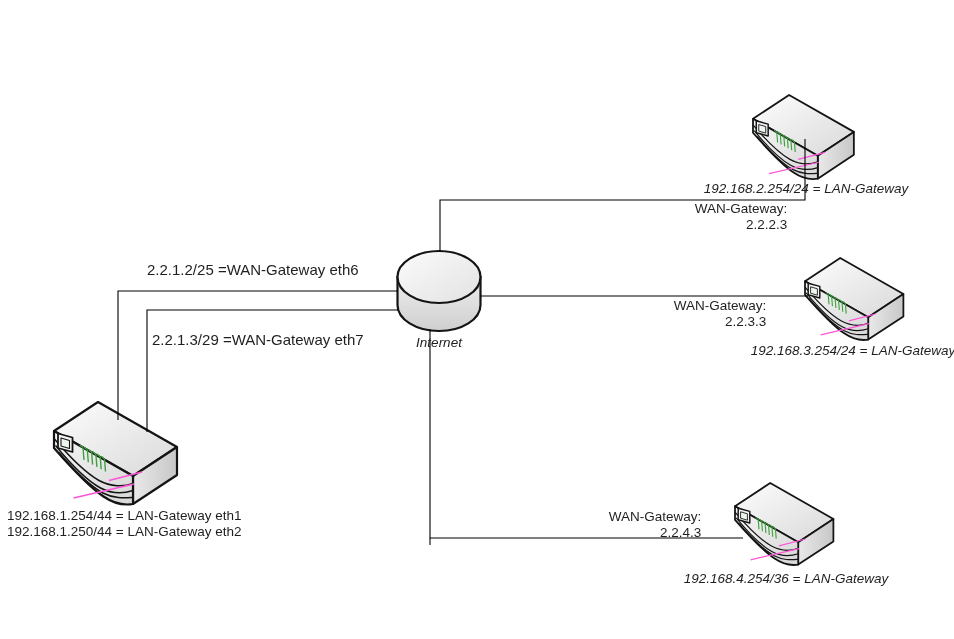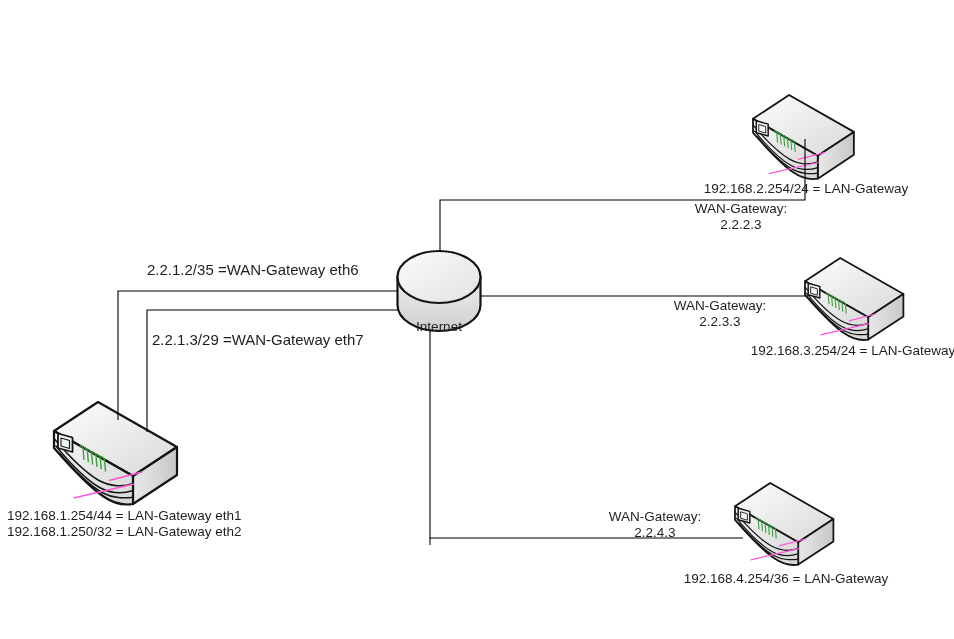--- a/index.html
+++ b/index.html
@@ -13,25 +13,25 @@
   }
   .canvas svg{position:absolute;left:0;top:0;}
   .lbl{
     position:absolute;
     white-space:nowrap;
     font-size:13.5px;
     line-height:16px;
     color:#1f1f1f;
   }
   .lbl.big{font-size:15px;line-height:18px;}
-  .lbl.c{transform:translateX(-50%);text-align:center;}
+  .lbl.c{transform:translateX(-50%);text-align:center;font-style:italic;}
   .wanblk{
     position:absolute;
     transform:translateX(-50%);
-    text-align:center;
+    text-align:right;
     font-size:13.5px;
     line-height:16px;
     white-space:nowrap;
   }
   .twoline div{white-space:nowrap;}
 </style>
 </head>
 <body>
 
 <div class="canvas">
@@ -104,29 +104,29 @@
     <g stroke="#000000" stroke-width="1.1" fill="none">
       <polyline points="398,291 118,291 118,420"></polyline>
       <polyline points="398,310 147,310 147,432"></polyline>
       <polyline points="440,252 440,200 805,200 805,139"></polyline>
       <line x1="480" y1="296" x2="808" y2="296"></line>
       <polyline points="430,329 430,538 743,538"></polyline>
       <line x1="430" y1="538" x2="430" y2="545"></line>
     </g>
   </svg>
 
-  <div class="lbl big" style="left:147px;top:261px">2.2.1.2/35 =WAN-Gateway eth6</div>
+  <div class="lbl big" style="left:147px;top:261px">2.2.1.2/25 =WAN-Gateway eth6</div>
 
   <div class="lbl big" style="left:152px;top:331px">2.2.1.3/29 =WAN-Gateway eth7</div>
 
-  <div class="lbl c" style="left:439px;top:319px">Internet</div>
+  <div class="lbl c" style="left:439px;top:335px">Internet</div>
 
   <div class="lbl twoline" style="left:7px;top:508px">
     <div>192.168.1.254/44 = LAN-Gateway eth1</div>
-    <div>192.168.1.250/32 = LAN-Gateway eth2</div>
+    <div>192.168.1.250/44 = LAN-Gateway eth2</div>
   </div>
 
   <div class="lbl c" style="left:806px;top:181px">192.168.2.254/24 = LAN-Gateway</div>
 
   <div class="wanblk" style="left:741px;top:201px">
     <div>WAN-Gateway:</div>
     <div>2.2.2.3</div>
   </div>
 
   <div class="wanblk" style="left:720px;top:298px">

